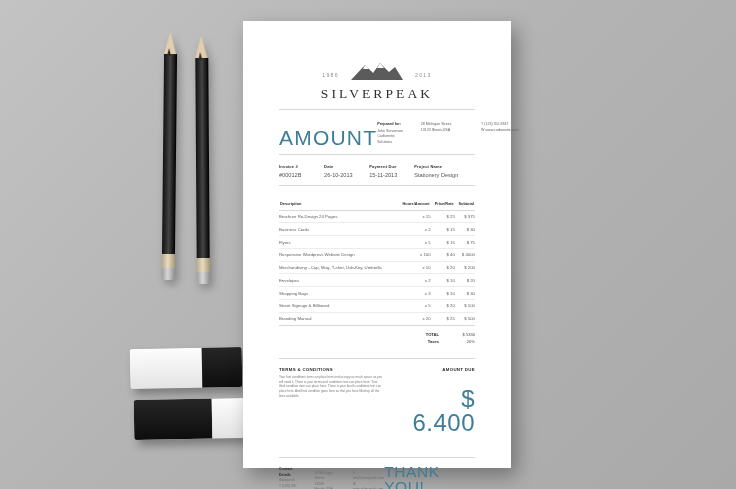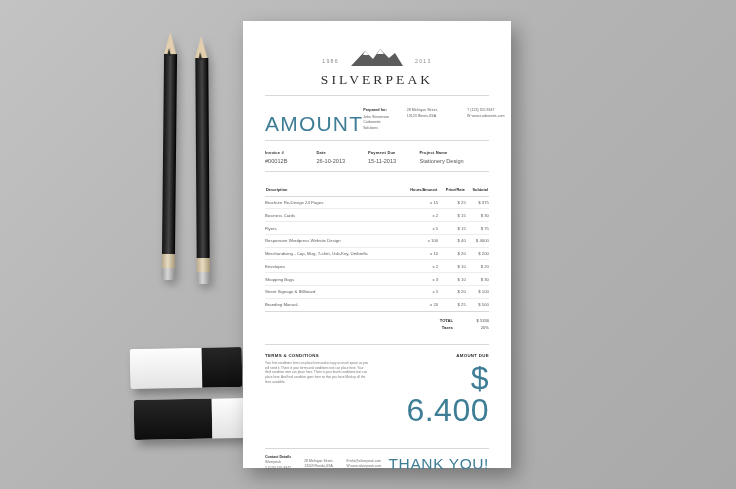--- a/index.html
+++ b/index.html
@@ -82,21 +82,21 @@
   #eraser-bottom .part-a { flex: 0 0 78px; background: linear-gradient(180deg,#262626,#0d0d0d); }
   #eraser-bottom .part-b { flex: 1; background: linear-gradient(180deg,#fdfdfd,#e2e2e2); }
 
   
   #invoice-sheet {
     position: absolute;
     left: 243px; top: 21px;
     width: 268px; height: 447px;
     background: #fff;
     box-shadow: 6px 8px 18px rgba(0,0,0,0.33);
-    padding: 0;
+    padding: 14px;
     box-sizing: border-box;
     color: #3d3d3d;
   }
   .inner { padding: 0 22px; }
 
   
   #brand-block {
     text-align: center;
     padding-top: 24px;
   }
@@ -242,22 +242,22 @@
     flex: 1;
     text-align: right;
   }
   #amount-label {
     font-size: 4.4px;
     font-weight: bold;
     letter-spacing: .3px;
     color: #2d2d2d;
   }
   #amount-value {
-    margin-top: 4px;
-    font-size: 32px;
+    margin-top: 15px;
+    font-size: 24px;
     line-height: 1;
     color: #3e7d96;
     letter-spacing: .5px;
   }
 
   
   #footer-block {
     margin-top: 22px;
     border-top: 1px solid #d8d8d8;
     padding-top: 6px;

